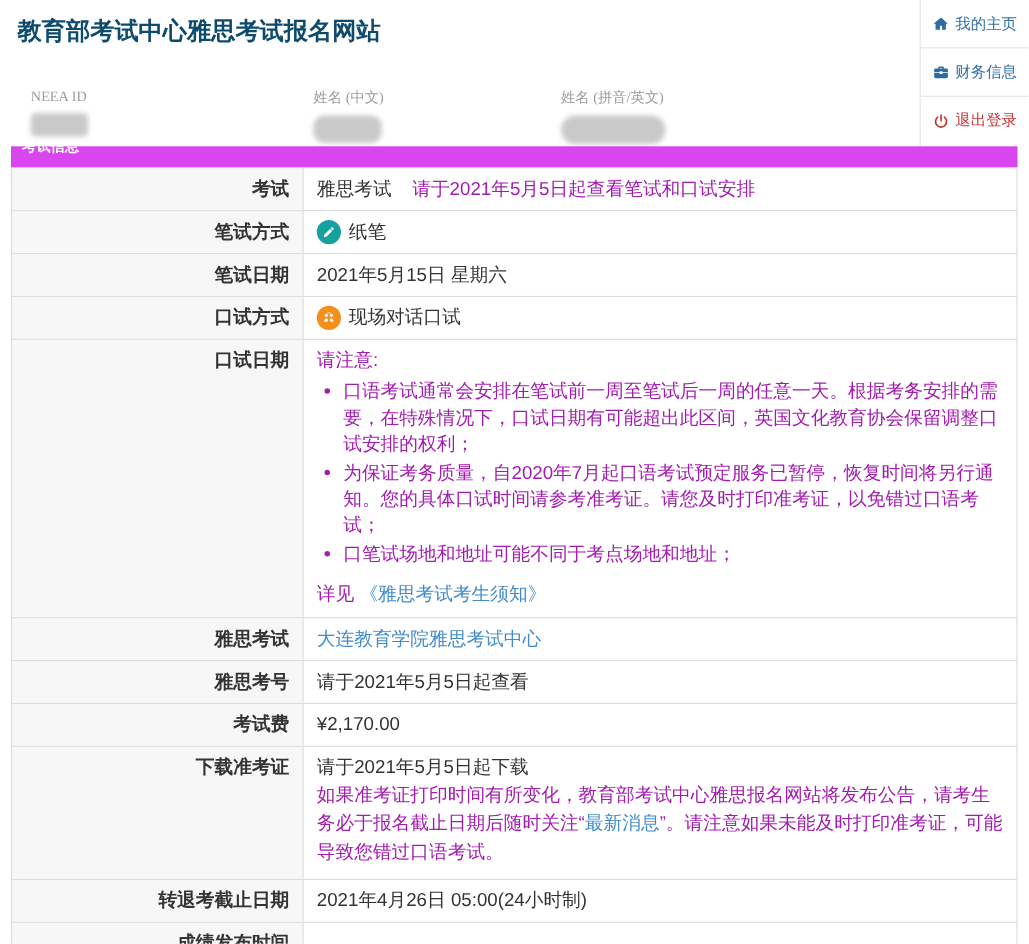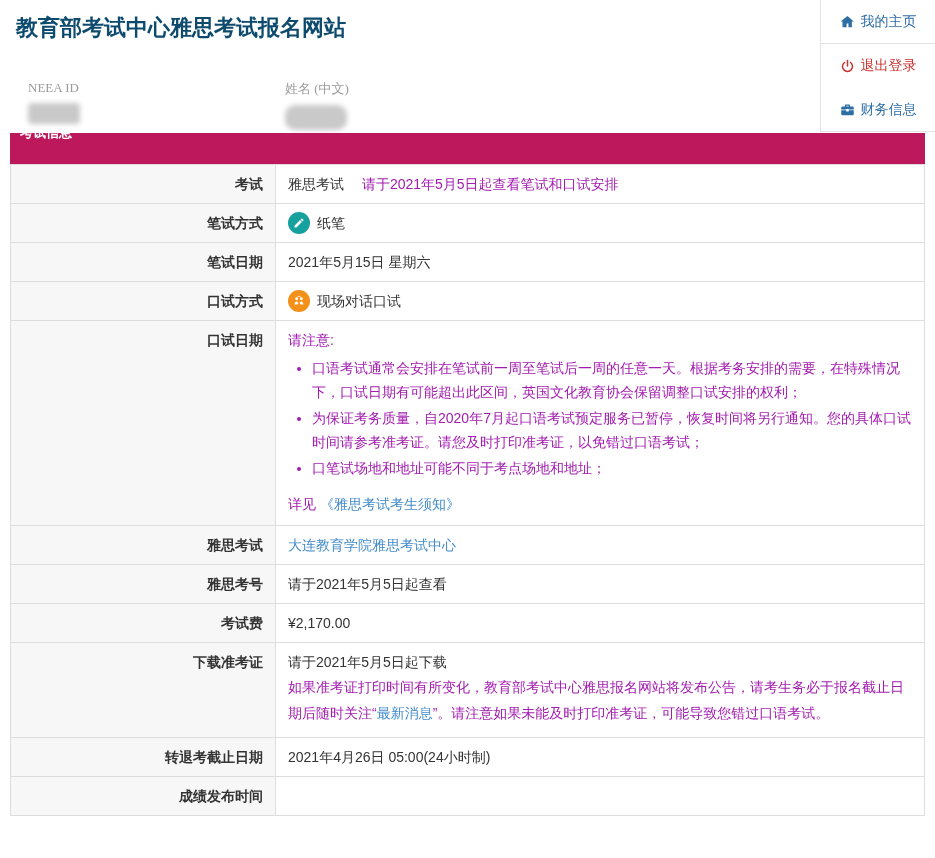--- a/index.html
+++ b/index.html
@@ -12,32 +12,32 @@
   .site-title { position: absolute; left: 16px; top: 13px; font-size: 22px; font-weight: bold; color: #0c4a6e; }
   .user-field { position: absolute; top: 80px; }
   .uf-label { font-size: 13px; color: #9b9b9b; font-family: Liberation Serif, serif; }
   .blob { margin-top: 7px; background: #c9c9c9; filter: blur(2.5px); }
   .blob-neea { width: 52px; height: 21px; border-radius: 4px; }
   .blob-cn { width: 62px; height: 25px; border-radius: 10px; }
   .blob-en { width: 95px; height: 26px; border-radius: 13px; }
   .uf-1 { left: 28px; } .uf-2 { left: 285px; } .uf-3 { left: 510px; }
 
   
-  .nav { position: absolute; top: 0; right: 0; width: 115px; height: 133px; border-left: 1px solid #e3e3e3; background: #fff; }
+  .nav { position: absolute; top: 0; right: 0; width: 99px; height: 133px; border-left: 1px solid #e3e3e3; background: #fff; }
   .nav-item { height: 44px; display: flex; align-items: center; justify-content: center; gap: 6px; border-bottom: 1px solid #e3e3e3; cursor: pointer; font-size: 14px; color: #2e6da4; }
   .nav-item.logout { color: #c9302c; border-bottom: none; }
   .nav-item svg { display: block; }
 
   
   .main { position: absolute; top: 133px; left: 10px; width: 915px; }
-  .section-bar { height: 31px; background: #be185d; position: relative; overflow: hidden; }
+  .section-bar { height: 19px; background: #d946ef; position: relative; overflow: hidden; }
   .section-bar span { position: absolute; left: 10px; top: -9px; color: #fff; font-size: 13px; font-weight: bold; }
 
   table.info { width: 100%; border-collapse: collapse; table-layout: fixed; background: #fff; }
-  table.info td { border: 1px solid #ddd; vertical-align: top; font-size: 14px; }
+  table.info td { border: 1px solid #ddd; vertical-align: top; font-size: 17px; }
   td.lbl { width: 265px; background: #f7f7f7; text-align: right; font-weight: bold; color: #333; padding: 11px 12px 11px 6px; line-height: 16px; }
   td.val { padding: 11px 12px; line-height: 16px; color: #333; }
 
   .red { color: #a21caf; }
   a.lnk { color: #428bca; text-decoration: none; cursor: pointer; }
   .sp { margin-left: 14px; }
 
   .mode-line { display: flex; align-items: center; gap: 7px; margin: -3px 0; }
   .icon-circle { width: 22px; height: 22px; border-radius: 50%; display: flex; align-items: center; justify-content: center; flex: none; }
   .icon-written { background: #16a09e; }
@@ -59,47 +59,51 @@
   <div class="header">
     <div class="site-title">教育部考试中心雅思考试报名网站</div>
 
     <div class="user-field uf-1">
       <div class="uf-label">NEEA ID</div>
       <div class="blob blob-neea"></div>
     </div>
     <div class="user-field uf-2">
       <div class="uf-label">姓名 (中文)</div>
       <div class="blob blob-cn"></div>
+    </div>
+    <div class="user-field uf-3">
+      <div class="uf-label">姓名 (拼音/英文)</div>
+      <div class="blob blob-en"></div>
     </div>
 
     <div class="nav">
       <div class="nav-item">
         <span>
           <svg width="15" height="15" viewBox="0 0 24 24">
               <path fill="#2e6da4" d="M12 3l10 9h-3v9h-5.5v-6h-3v6H4v-9H1z"></path>
             </svg>
         </span>
         <span>我的主页</span>
       </div>
+      <div class="nav-item">
+        <span>
+          <svg width="15" height="15" viewBox="0 0 24 24">
+              <path fill="#2e6da4" d="M9 4h6a1 1 0 011 1v2h4a2 2 0 012 2v3h-8v-1h-4v1H2V9a2 2 0 012-2h4V5a1 1 0 011-1zm1 3h4V6h-4v1zM2 13h8v2h4v-2h8v6a2 2 0 01-2 2H4a2 2 0 01-2-2v-6z"></path>
+            </svg>
+        </span>
+        <span>财务信息</span>
+      </div>
       <div class="nav-item logout">
         <span>
           <svg width="15" height="15" viewBox="0 0 24 24">
               <path fill="none" stroke="#c9302c" stroke-width="2.4" stroke-linecap="round" d="M7.2 5.6a8 8 0 109.6 0"></path>
               <path stroke="#c9302c" stroke-width="2.4" stroke-linecap="round" d="M12 2.5v8.5"></path>
             </svg>
         </span>
         <span>退出登录</span>
-      </div>
-      <div class="nav-item">
-        <span>
-          <svg width="15" height="15" viewBox="0 0 24 24">
-              <path fill="#2e6da4" d="M9 4h6a1 1 0 011 1v2h4a2 2 0 012 2v3h-8v-1h-4v1H2V9a2 2 0 012-2h4V5a1 1 0 011-1zm1 3h4V6h-4v1zM2 13h8v2h4v-2h8v6a2 2 0 01-2 2H4a2 2 0 01-2-2v-6z"></path>
-            </svg>
-        </span>
-        <span>财务信息</span>
       </div>
     </div>
   </div>
 
   <div class="main">
     <div class="section-bar">
       <span>考试信息</span>
     </div>
 
     <table class="info">

